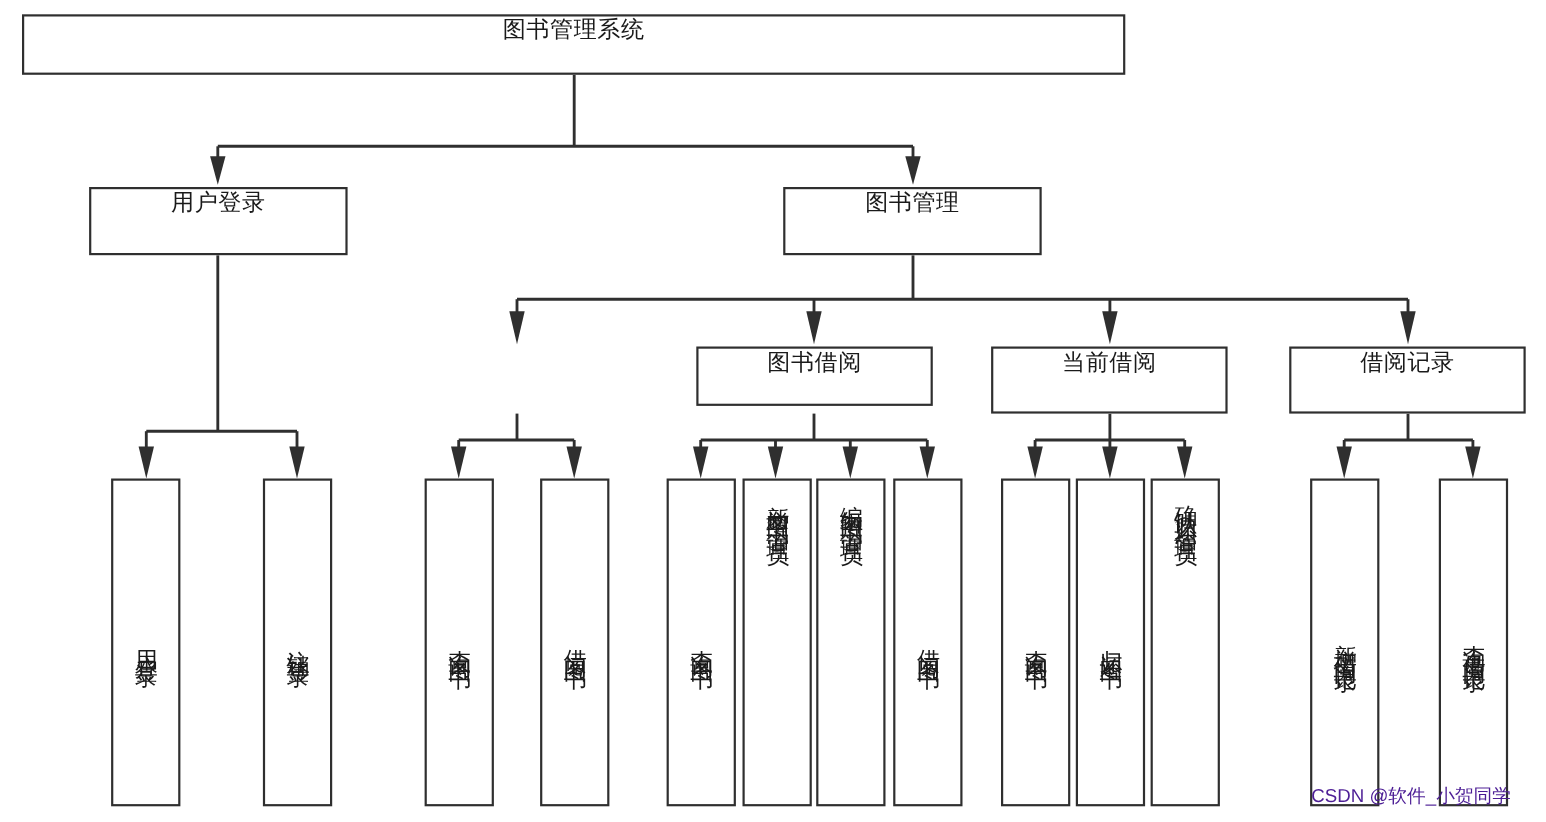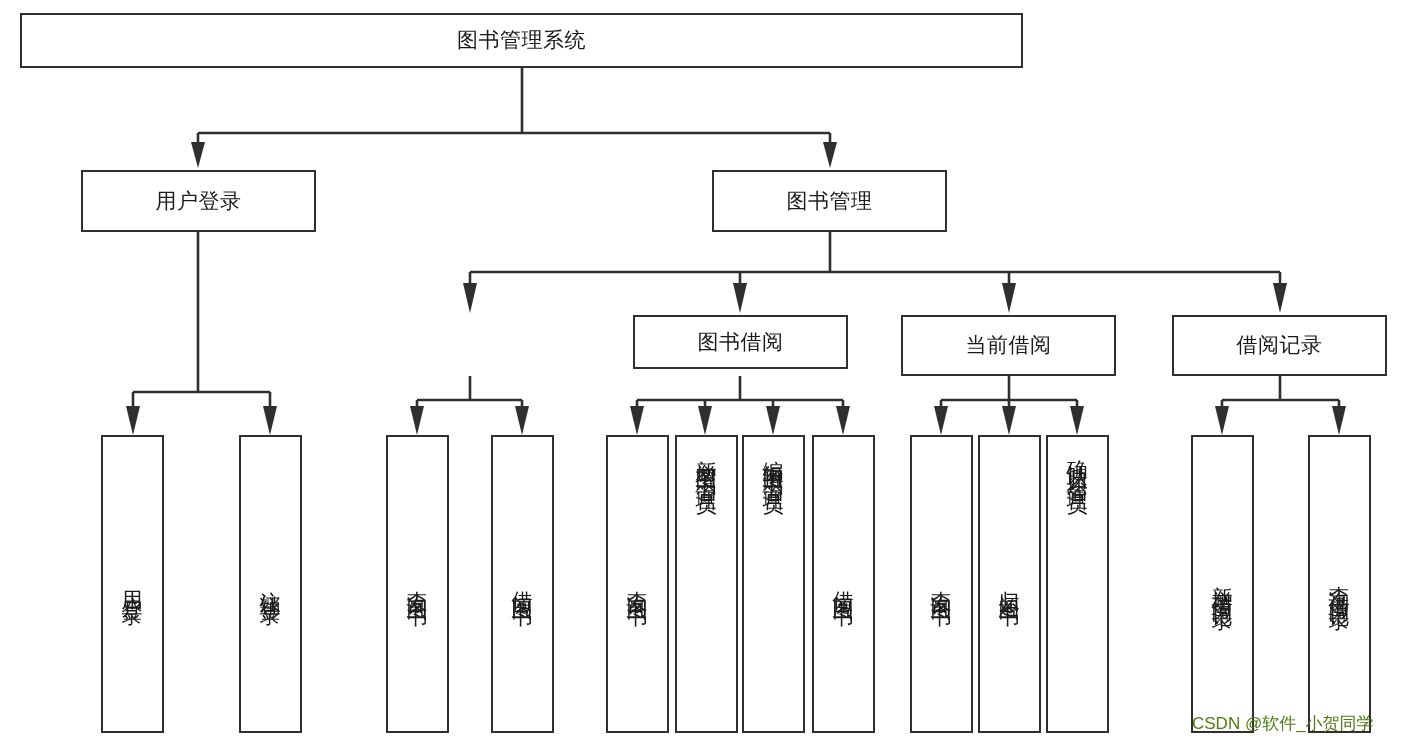--- a/index.html
+++ b/index.html
@@ -25,21 +25,21 @@
     width: 1405px;
     height: 747px;
     pointer-events: none;
   }
   .node {
     position: absolute;
     box-sizing: border-box;
     background: #ffffff;
     border: 2.5px solid #2f2f2f;
     display: flex;
-    align-items: center;
+    align-items: flex-start;
     justify-content: center;
     z-index: 3;
   }
   .node .label {
     color: #1a1a1a;
     font-size: 21px;
     line-height: 1.25;
     letter-spacing: 0.5px;
     white-space: nowrap;
   }
@@ -60,21 +60,21 @@
   }
   .node.vertical.centered {
     align-items: center;
     padding-top: 0;
   }
   .watermark {
     position: absolute;
     left: 1192px;
     top: 712px;
     font-size: 17px;
-    color: #4d7c0f;
+    color: #4c1d95;
     white-space: nowrap;
     z-index: 6;
     font-family: "Liberation Sans", "DejaVu Sans", sans-serif;
   }
 </style>
 </head>
 <body>
 
 <div id="canvas">
 

